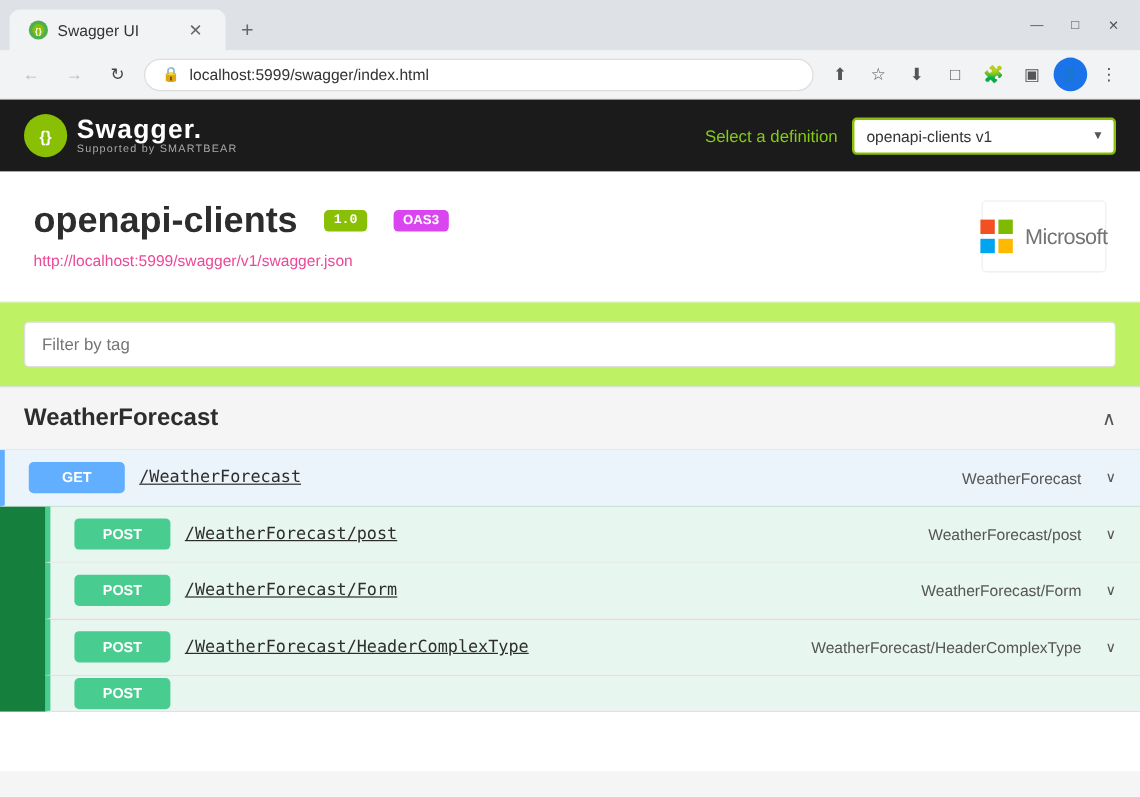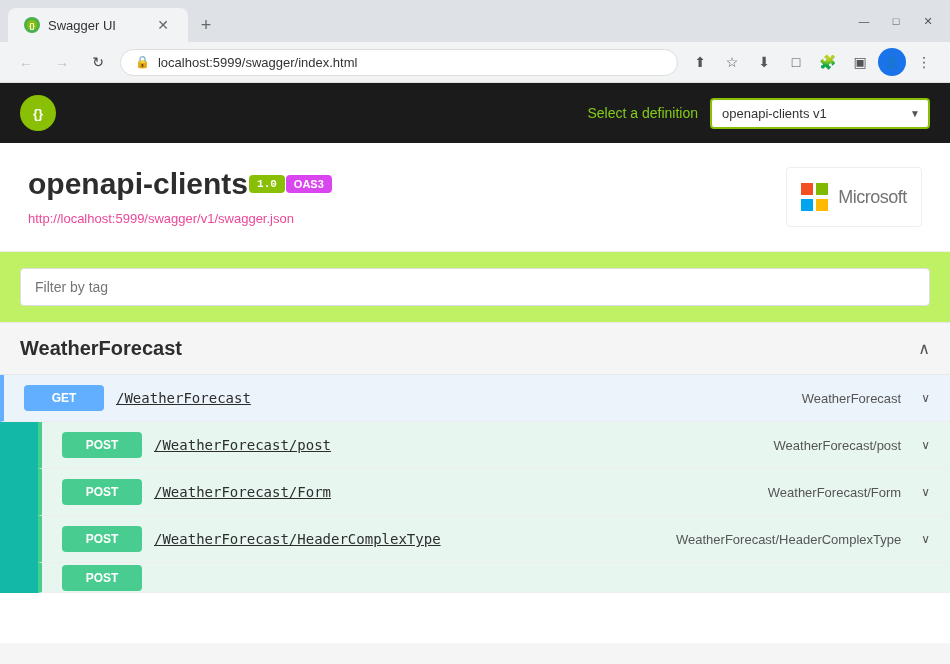--- a/index.html
+++ b/index.html
@@ -225,21 +225,21 @@
     .swagger-info {
       padding: 24px 28px;
       display: flex;
       align-items: center;
       border-bottom: 1px solid #eee;
     }
     .swagger-info-left { flex: 1; }
     .swagger-title-row {
       display: flex;
       align-items: center;
-      gap: 1px;
+      gap: 22px;
       margin-bottom: 8px;
     }
     .swagger-title {
       font-size: 30px;
       font-weight: bold;
       color: #2d2d2d;
     }
     .badge-version {
       background: #89bf04;
       color: white;
@@ -256,21 +256,21 @@
       padding: 3px 8px;
       border-radius: 4px;
       font-weight: bold;
     }
     .swagger-link {
       color: #ec4899;
       font-size: 13px;
       text-decoration: none;
     }
     .ms-logo {
-      width: 136px;
+      width: 104px;
       height: 60px;
       border: 1px solid #eee;
       border-radius: 4px;
       display: flex;
       align-items: center;
       justify-content: center;
       gap: 10px;
       padding: 10px 16px;
     }
     .ms-squares {
@@ -301,21 +301,21 @@
       width: 100%;
       padding: 10px 14px;
       border: 1px solid #ddd;
       border-radius: 4px;
       font-size: 14px;
       color: #666;
       background: white;
     }
 
     
-    .api-section { background: #14b8a6; }
+    .api-section { background: #15803d; }
     .api-section-header {
       display: flex;
       align-items: center;
       padding: 14px 20px;
       background: #f5f5f5;
       border-top: 1px solid #e8e8e8;
       border-bottom: 1px solid #e8e8e8;
       cursor: pointer;
     }
     .api-section-title {
@@ -417,20 +417,24 @@
 </div>
 
 <div class="swagger-header">
   <div class="swagger-logo">
     <div class="swagger-logo-icon">
       <svg width="24" height="24" viewBox="0 0 24 24">
         <circle cx="12" cy="12" r="11" fill="#89bf04"></circle>
         <text x="12" y="17" text-anchor="middle" font-size="13" fill="white" font-weight="bold">{}</text>
       </svg>
     </div>
+    <div class="swagger-logo-text">
+      <span class="swagger-logo-main">Swagger.</span>
+      <span class="swagger-logo-sub">Supported by SMARTBEAR</span>
+    </div>
   </div>
   <span class="swagger-definition-label">Select a definition</span>
   <div class="select-wrapper">
     <select class="swagger-definition-select">
       <option value="openapi-clients v1">openapi-clients v1</option>
     </select>
   </div>
 </div>
 
 <div class="swagger-main">

